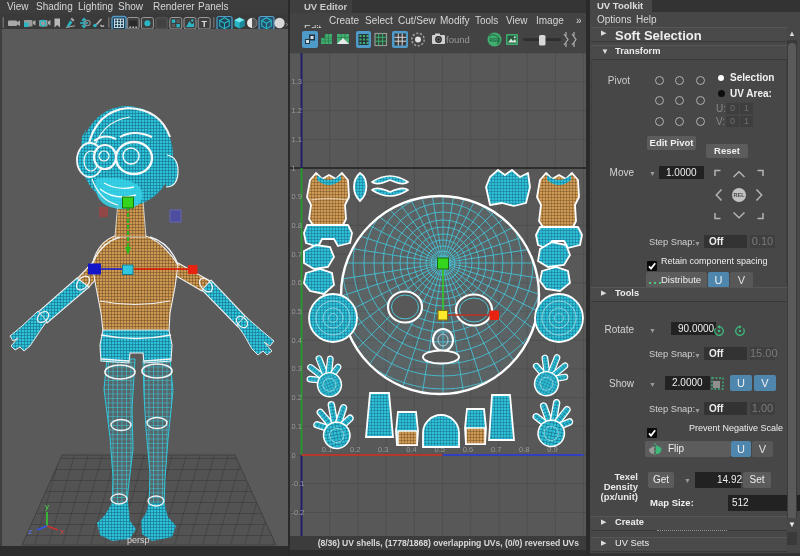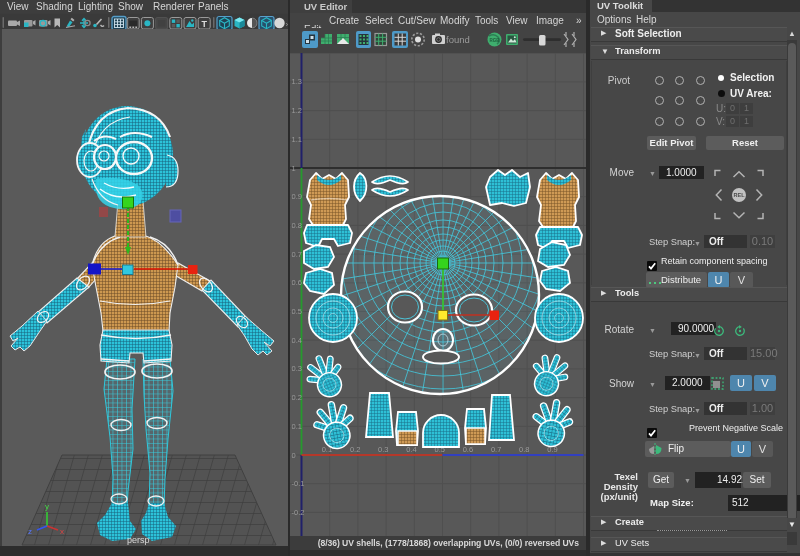--- a/index.html
+++ b/index.html
@@ -574,21 +574,21 @@
     <div id="tktitle" class="abs"></div>
     <div id="tktab" class="abs">UV Toolkit</div>
     <div id="tkmenu" class="abs">
         <span class="abs" style="left:7px;top:1px;">Options</span>
         <span class="abs" style="left:46px;top:1px;">Help</span>
       </div>
     <div id="tkbody" class="abs" style="left:0; top:0; width:210px; height:556px;">
         <div class="abs" style="left:1px;top:61px;width:196px;height:224px;border-left:1px solid #3f3f3f;border-right:1px solid #3f3f3f;"></div>
         <div class="abs" style="left:1px;top:27px;width:196px;height:15px;background:#4a4a4a;border-top:1px solid #565656;border-bottom:1px solid #393939;"></div>
         <div class="abs" style="left:11px;top:29px;width:14px;height:12px;color:#dcdcdc;font-size:7px;">▶</div>
-        <div class="abs" style="left:25px;top:28px;height:13px;color:#ededed;font-size:10px;font-weight:bold;white-space:nowrap;">Soft Selection</div>
+        <div class="abs" style="left:25px;top:28px;height:13px;color:#ededed;font-size:13px;font-weight:bold;white-space:nowrap;">Soft Selection</div>
         <div class="abs" style="left:1px;top:45px;width:196px;height:15px;background:#4a4a4a;border-top:1px solid #565656;border-bottom:1px solid #393939;"></div>
         <div class="abs" style="left:11px;top:47px;width:14px;height:12px;color:#dcdcdc;font-size:8px;">▼</div>
         <div class="abs" style="left:25px;top:46px;height:13px;color:#ededed;font-size:9.3px;font-weight:bold;white-space:nowrap;">Transform</div>
         <div class="abs" style="left:4px;top:75px;width:36px;height:12px;color:#cccccc;font-size:10px;text-align:right;">Pivot</div>
         <div class="abs" style="left:64.5px;top:75.5px;width:9px;height:9px;border:1px solid #b2b2b2;border-radius:50%;background:#474747;"></div>
         <div class="abs" style="left:84.5px;top:75.5px;width:9px;height:9px;border:1px solid #b2b2b2;border-radius:50%;background:#474747;"></div>
         <div class="abs" style="left:105.5px;top:75.5px;width:9px;height:9px;border:1px solid #b2b2b2;border-radius:50%;background:#474747;"></div>
         <div class="abs" style="left:64.5px;top:95.5px;width:9px;height:9px;border:1px solid #b2b2b2;border-radius:50%;background:#474747;"></div>
         <div class="abs" style="left:84.5px;top:95.5px;width:9px;height:9px;border:1px solid #b2b2b2;border-radius:50%;background:#474747;"></div>
         <div class="abs" style="left:105.5px;top:95.5px;width:9px;height:9px;border:1px solid #b2b2b2;border-radius:50%;background:#474747;"></div>
@@ -599,21 +599,21 @@
         <div class="abs" style="left:140px;top:72px;height:12px;color:#f2f2f2;font-size:10px;font-weight:bold;white-space:nowrap;">Selection</div>
         <div class="abs" style="left:127.5px;top:90px;width:7px;height:7px;border-radius:50%;background:#0d0d0d;"></div>
         <div class="abs" style="left:140px;top:88px;height:12px;color:#f2f2f2;font-size:10px;font-weight:bold;white-space:nowrap;">UV Area:</div>
         <div class="abs" style="left:126px;top:103px;width:10px;height:12px;color:#8a8a8a;font-size:10px;">U:</div>
         <div class="abs" style="left:136px;top:103px;width:13px;height:11px;background:#3e3e3e;color:#6f6f6f;font-size:9px;text-align:center;line-height:11px;">0</div>
         <div class="abs" style="left:150px;top:103px;width:13px;height:11px;background:#3e3e3e;color:#6f6f6f;font-size:9px;text-align:center;line-height:11px;">1</div>
         <div class="abs" style="left:126px;top:116px;width:10px;height:12px;color:#8a8a8a;font-size:10px;">V:</div>
         <div class="abs" style="left:136px;top:116px;width:13px;height:11px;background:#3e3e3e;color:#6f6f6f;font-size:9px;text-align:center;line-height:11px;">0</div>
         <div class="abs" style="left:150px;top:116px;width:13px;height:11px;background:#3e3e3e;color:#6f6f6f;font-size:9px;text-align:center;line-height:11px;">1</div>
         <div class="abs btn" style="left:57px;top:136px;width:49px;height:14px;line-height:14px;font-size:9.5px;font-weight:bold;">Edit Pivot</div>
-        <div class="abs btn" style="left:116px;top:136px;width:78px;height:14px;line-height:14px;font-size:9.5px;font-weight:bold;">Reset</div>
+        <div class="abs btn" style="left:116px;top:144px;width:42px;height:14px;line-height:14px;font-size:9.5px;font-weight:bold;">Reset</div>
         <div class="abs" style="left:4px;top:167px;width:40px;height:12px;color:#d4d4d4;font-size:10px;text-align:right;">Move</div>
         <div class="abs" style="left:59px;top:170px;width:8px;height:8px;color:#999999;font-size:7px;">▼</div>
         <div class="abs field" style="left:69px;top:166px;width:45px;height:13px;line-height:13px;padding-left:7px;">1.0000</div>
         <div class="abs" style="left:124px;top:169px;width:50px;height:51px;"><svg width="50" height="51" viewBox="0 0 50 51">
             <g stroke="#b4b4b4" stroke-width="1.5" fill="none">
               <path d="M1 7 V1.5 H6.5"></path>
               <path d="M43.5 1.5 H49 V7"></path>
               <path d="M1 44 V49.5 H6.5"></path>
               <path d="M43.5 49.5 H49 V44"></path>
               <path d="M19.5 8 L25 2.8 L30.5 8"></path>

